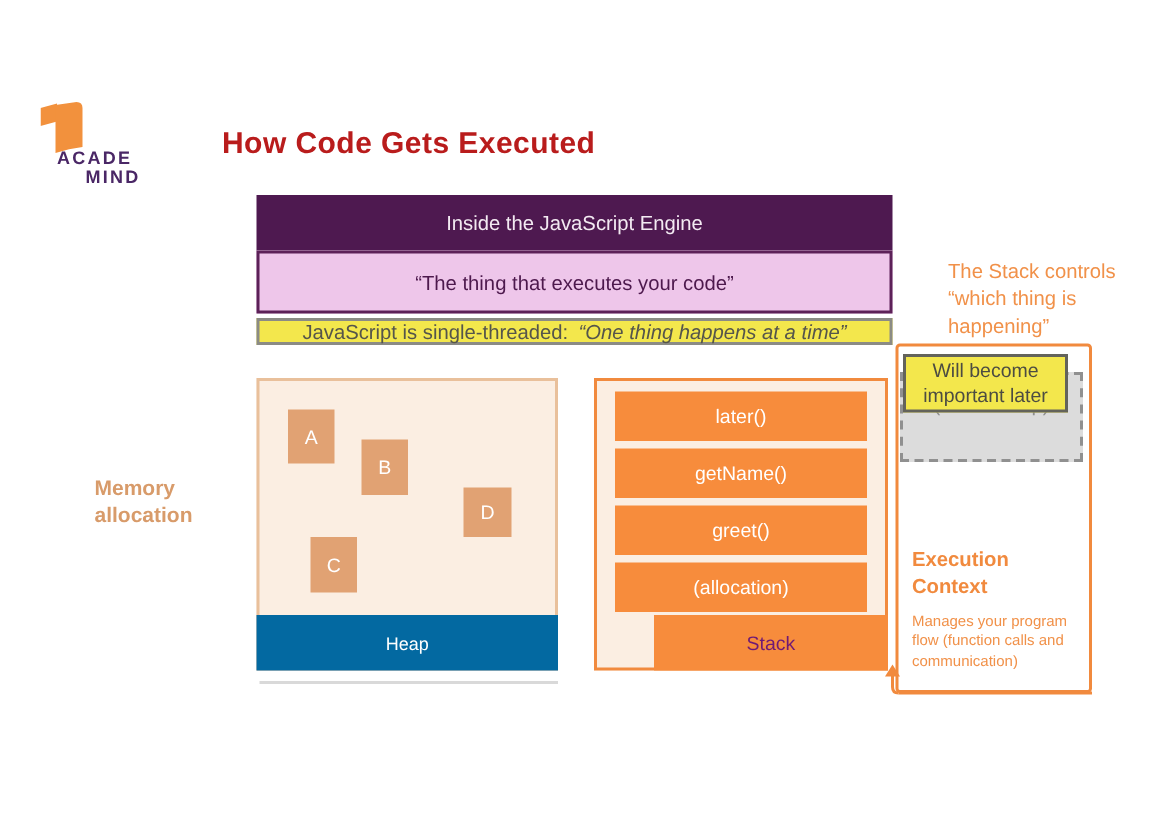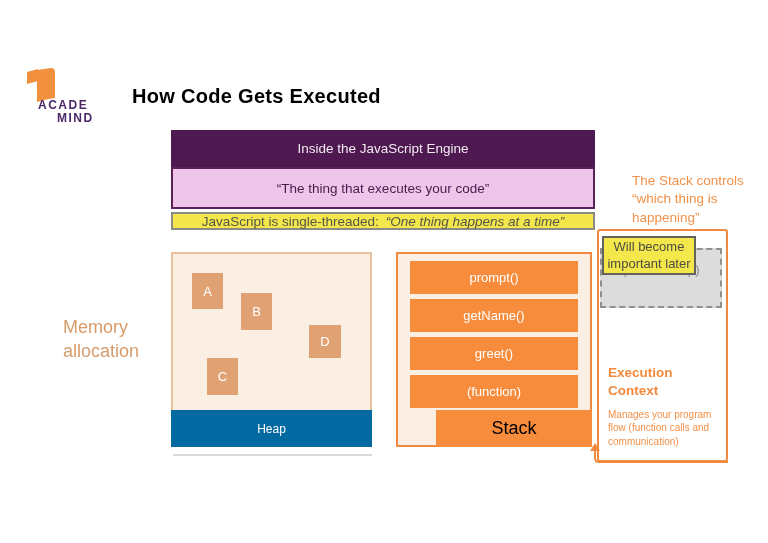--- a/index.html
+++ b/index.html
@@ -17,22 +17,22 @@
     position: absolute; left: 11px; top: 30px;
     font-size: 12px; font-weight: bold; color: #4a2766; letter-spacing: 1.5px;
   }
   .logo-mind {
     position: absolute; left: 30px; top: 43px;
     font-size: 12px; font-weight: bold; color: #4a2766; letter-spacing: 1.5px;
   }
 
   
   .title {
-    position: absolute; left: 132px; top: 85px;
-    font-size: 20px; font-weight: bold; color: #000000; letter-spacing: 0.3px;
+    position: absolute; left: 148px; top: 85px;
+    font-size: 20px; font-weight: bold; color: #b91c1c; letter-spacing: 0.3px;
   }
 
   
   .bar { position: absolute; left: 171px; width: 424px; display: flex; align-items: center; justify-content: center; text-align: center; }
   .bar-engine { top: 130px; height: 37px; background: #4e1950; color: #f3eaf2; font-size: 13.5px; }
   .bar-pink   { top: 167px; height: 42px; background: #eec6ea; border: 2px solid #5c2158; color: #4d194d; font-size: 13.5px; }
   .bar-yellow { top: 212px; height: 18px; background: #f3e74c; border: 2px solid #8b8b85; color: #55554b; font-size: 13.5px; }
   .bar-yellow em { font-style: italic; margin-left: 7px; }
 
   
@@ -64,46 +64,46 @@
     position: absolute; left: 12px; width: 168px; height: 33px;
     background: #f78c3c; color: #ffffff; font-size: 13px;
     display: flex; align-items: center; justify-content: center;
   }
   .frame-1 { top: 7px; }
   .frame-2 { top: 45px; }
   .frame-3 { top: 83px; }
   .frame-4 { top: 121px; }
   .stack-label {
     position: absolute; left: -2px; right: -2px; bottom: -2px; height: 37px;
-    background: #f78c3c; color: #000000; font-size: 18px;
+    background: #f78c3c; color: #701a75; font-size: 13px;
     display: flex; align-items: center; justify-content: center; margin-left: 40px;
   }
 
   
   .left-note { position: absolute; left: 63px; top: 316px; width: 99px; }
-  .left-note-heading { font-size: 18px; font-weight: normal; color: #d89b6a; line-height: 1.32; margin-bottom: 7px; }
+  .left-note-heading { font-size: 14px; font-weight: bold; color: #d89b6a; line-height: 1.32; margin-bottom: 7px; }
   .left-note-body { font-size: 13.5px; color: #e5ad82; line-height: 1.4; }
 
   
   .stack-controls-note {
     position: absolute; left: 607px; top: 172px; width: 138px;
     font-size: 13.5px; color: #f19149; line-height: 1.36; margin-left: 25px;
   }
   .exec-box {
     position: absolute; left: 597px; top: 229px; width: 131px; height: 233px;
     border: 2px solid #f18a3e; border-radius: 3px; background: transparent;
   }
   .event-loop-box {
     position: absolute; left: 600px; top: 248px; width: 122px; height: 60px;
     background: #dcdcdc; border: 2px dashed #909090;
     display: flex; align-items: center; justify-content: center;
     padding-bottom: 17px; font-size: 13.5px; color: #8e8e8e;
   }
   .important-note {
-    position: absolute; left: 602px; top: 236px; width: 94px; height: 39px;
+    position: absolute; left: 602px; top: 236px; width: 110px; height: 39px;
     background: #f3e74c; border: 2px solid #63635b;
     display: flex; align-items: center; justify-content: center; text-align: center;
     font-size: 13px; color: #4c4c42; line-height: 1.3;
   }
   .exec-text { position: absolute; left: 608px; top: 316px; width: 114px; margin-top: 48px; }
   .exec-heading { font-size: 13.5px; font-weight: bold; color: #f18a3e; line-height: 1.32; margin-bottom: 8px; }
   .exec-body { font-size: 10px; color: #f19149; line-height: 1.38; }
 
   
   .arrow-svg { position: absolute; left: 485px; top: 438px; width: 250px; height: 32px; }
@@ -134,24 +134,24 @@
   <div class="heap-panel">
     <div class="mem-block block-a">A</div>
     <div class="mem-block block-b">B</div>
     <div class="mem-block block-c">C</div>
     <div class="mem-block block-d">D</div>
     <div class="heap-label">Heap</div>
   </div>
   <div class="heap-shadow"></div>
 
   <div class="stack-panel">
-    <div class="stack-frame frame-1">prompt()</div>
+    <div class="stack-frame frame-1">later()</div>
     <div class="stack-frame frame-2">getName()</div>
     <div class="stack-frame frame-3">greet()</div>
-    <div class="stack-frame frame-4">(function)</div>
+    <div class="stack-frame frame-4">(allocation)</div>
     <div class="stack-label">Stack</div>
   </div>
 
   <div class="left-note">
     <div class="left-note-heading">Memory allocation</div>
   </div>
 
   <div class="stack-controls-note">The Stack controls “which thing is happening”</div>
 
   <div class="exec-box"></div>

